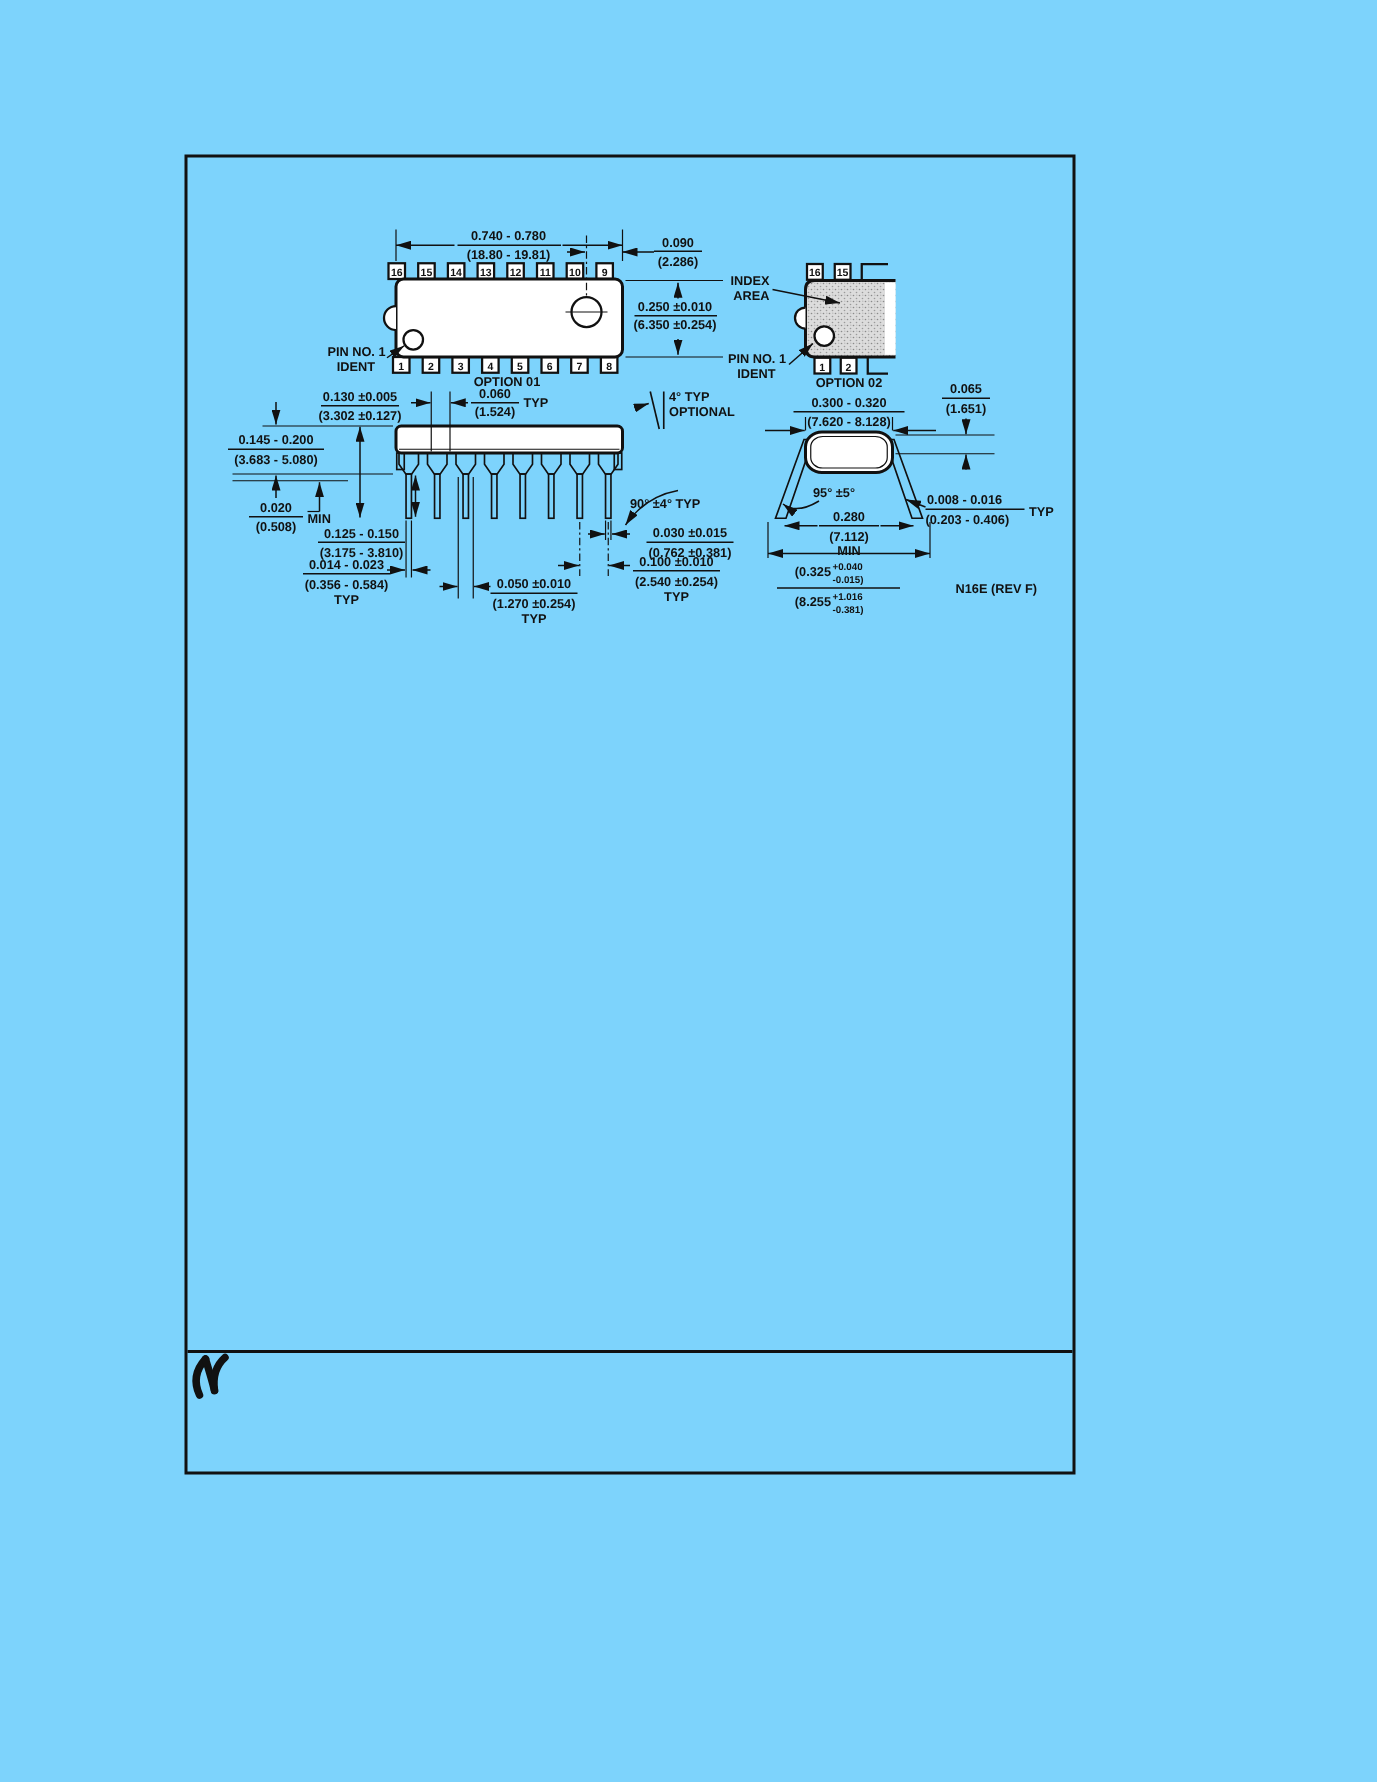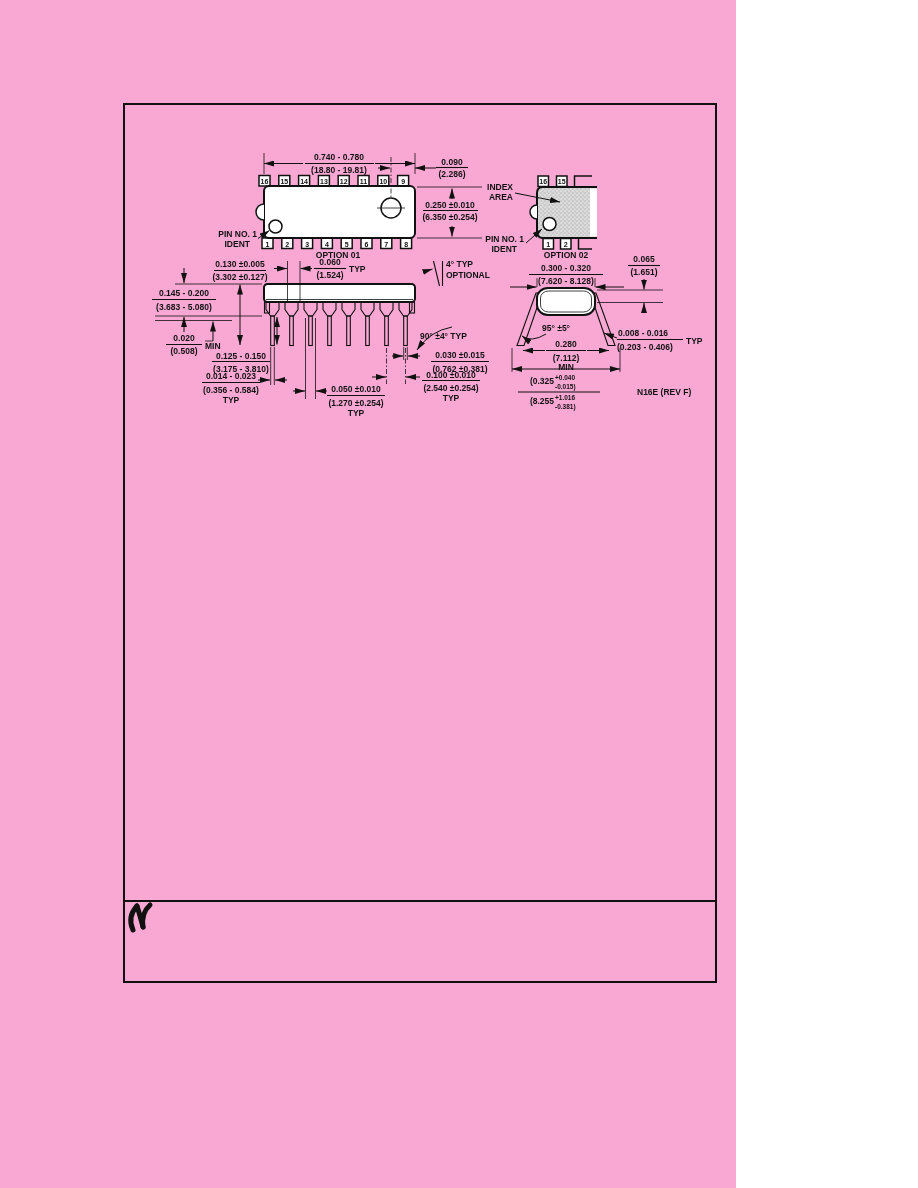--- a/index.html
+++ b/index.html
@@ -1,16 +1,16 @@
 <!DOCTYPE html>
 <html><head>
 <meta charset="utf-8">
 <style>
   html,body{margin:0;padding:0;background:#fff;}
-  .page{position:relative;width:736px;height:1188px;background:#f9a8d4;overflow:hidden;}
+  .page{position:relative;width:918px;height:1188px;background:#7dd3fc;overflow:hidden;}
   svg{position:absolute;left:0;top:0;}
   .ln{stroke:#111;stroke-width:1.1;fill:none;}
   .thin{stroke:#111;stroke-width:0.8;fill:none;}
   .thick{stroke:#111;stroke-width:2;fill:#fff;}
   .thick2{stroke:#111;stroke-width:1.5;fill:#fff;}
   .nofill{fill:none;}
   .dimt{font:bold 8.5px "Liberation Sans",sans-serif;fill:#111;}
   .tol{font:bold 6.5px "Liberation Sans",sans-serif;fill:#111;}
   .pint{font:bold 7px "Liberation Sans",sans-serif;fill:#111;}
   .mid{text-anchor:middle;}

